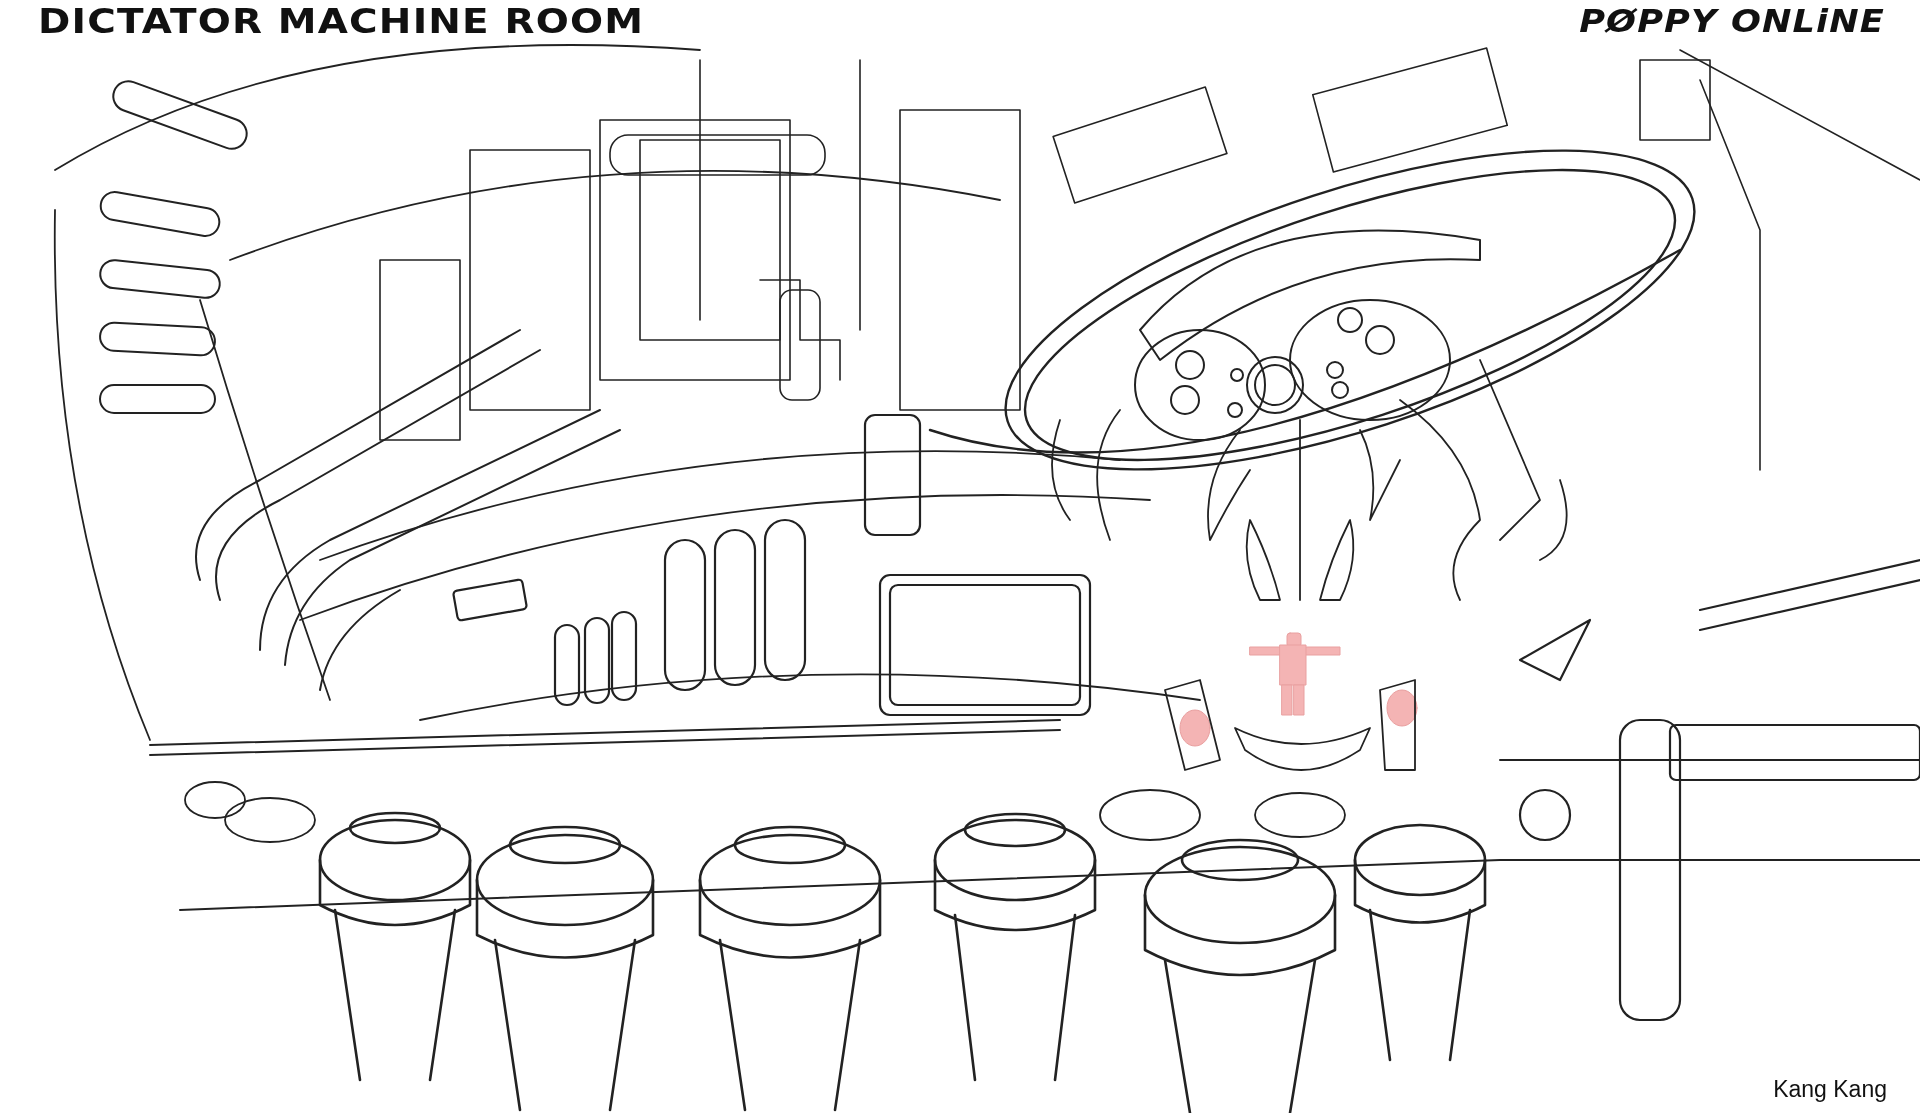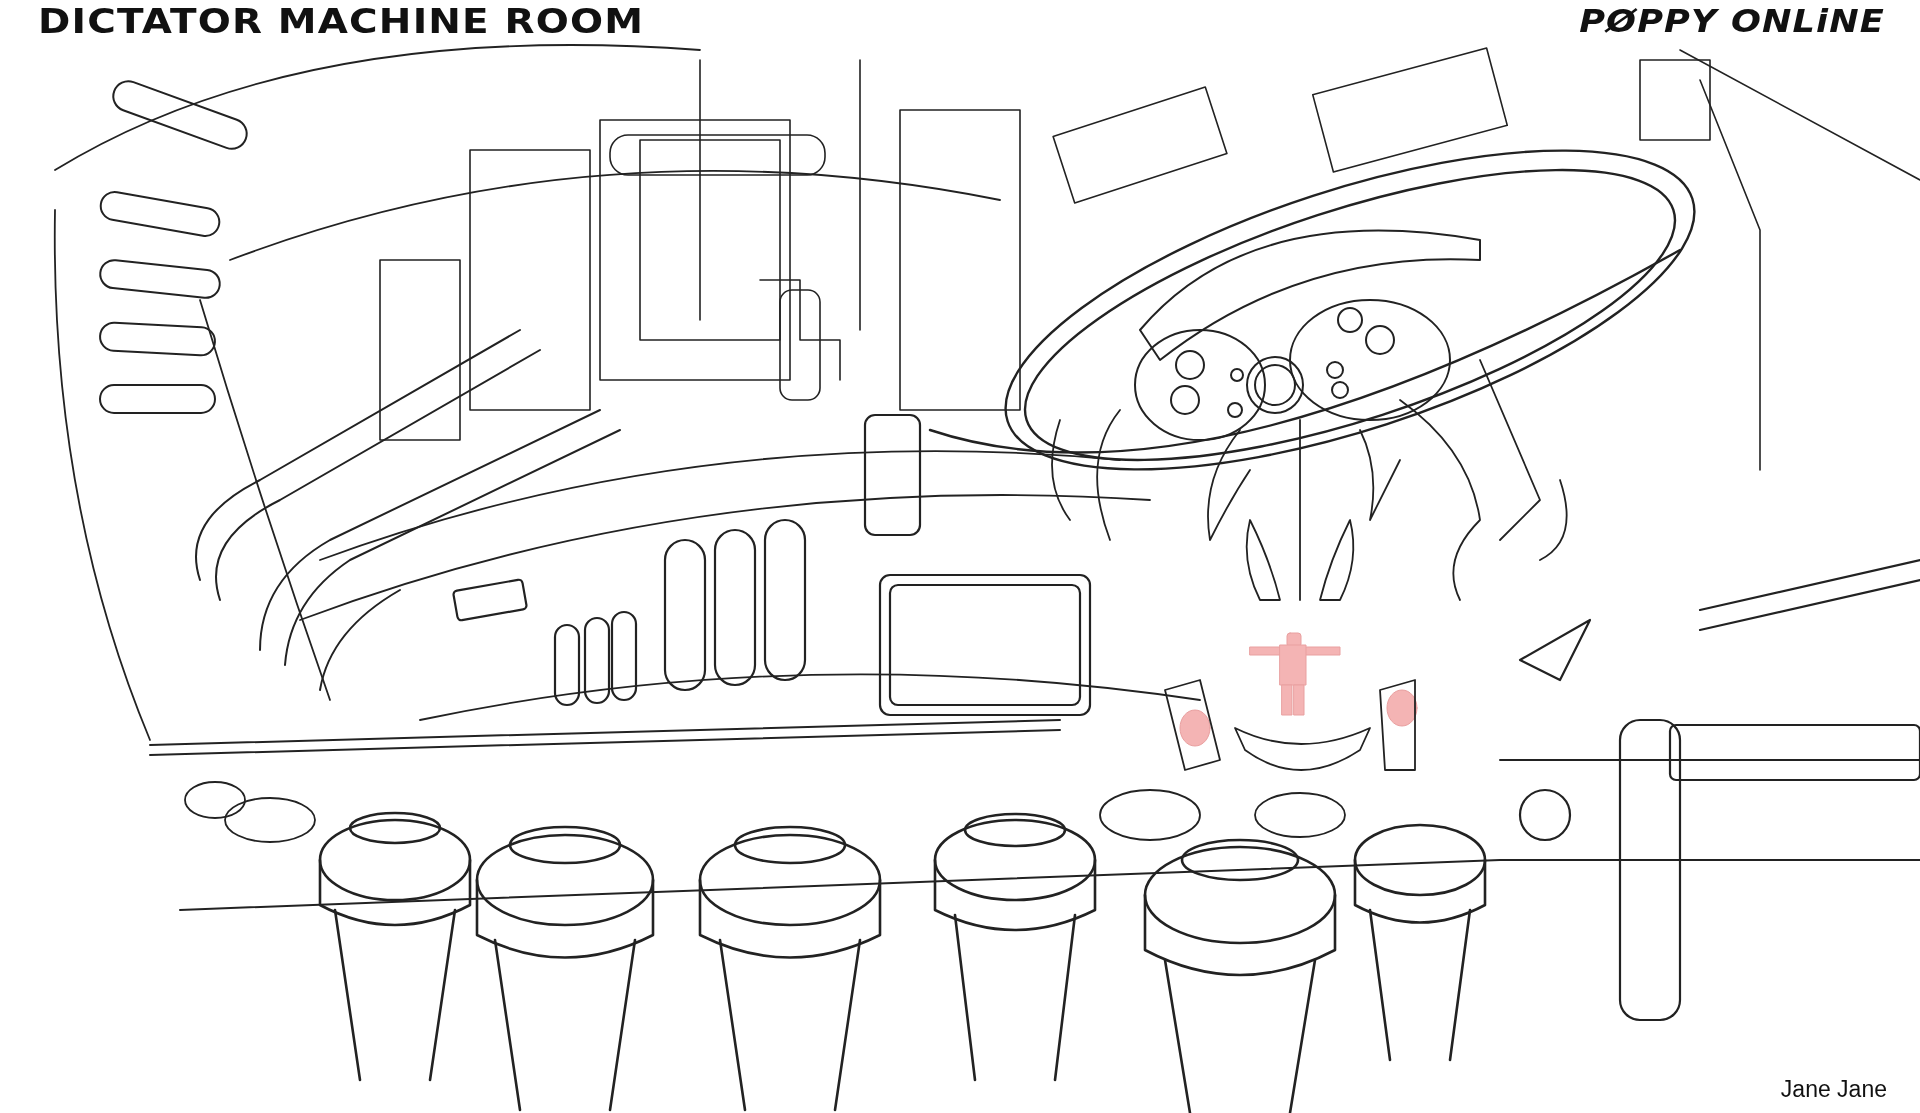--- a/index.html
+++ b/index.html
@@ -178,13 +178,13 @@
     </g>
     <g stroke-width="1.8">
       <ellipse cx="1150" cy="815" rx="50" ry="25"></ellipse>
       <ellipse cx="1300" cy="815" rx="45" ry="22"></ellipse>
       <ellipse cx="270" cy="820" rx="45" ry="22"></ellipse>
       <ellipse cx="215" cy="800" rx="30" ry="18"></ellipse>
     </g>
   </g>
 </svg>
 
-<div class="signature">Jane Jane</div>
+<div class="signature">Kang Kang</div>
 
 </body></html>

